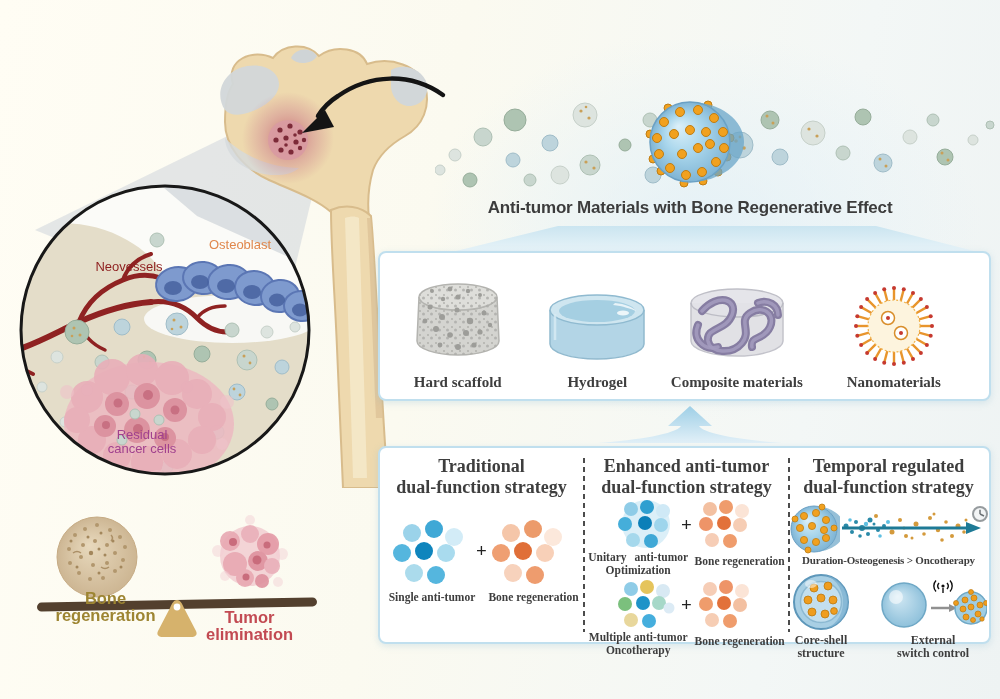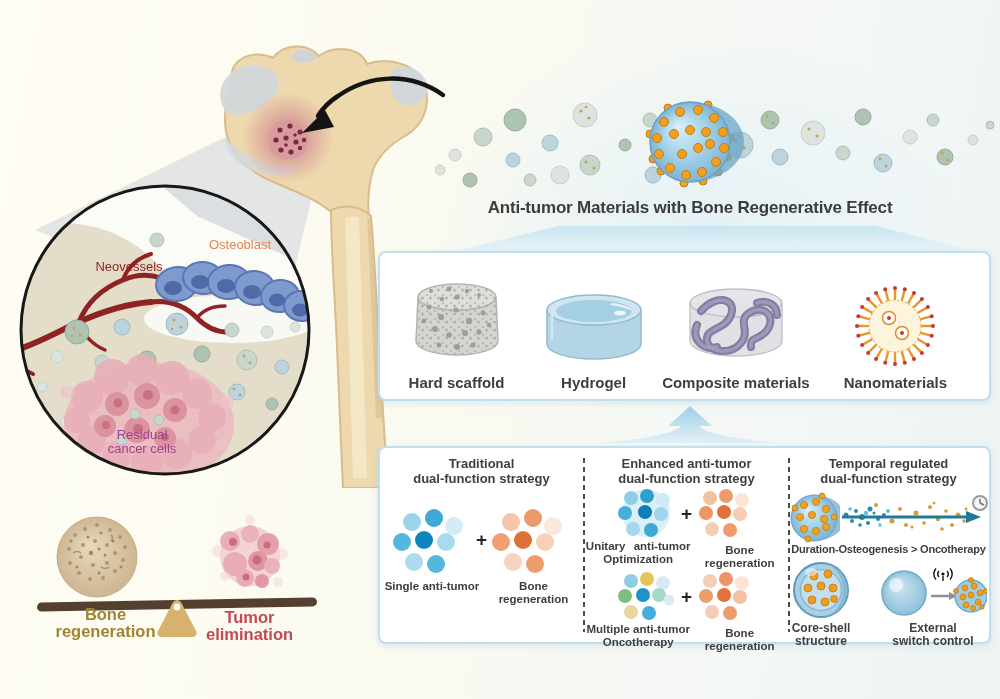--- a/index.html
+++ b/index.html
@@ -5,30 +5,30 @@
   html,body{margin:0;padding:0;background:#f4f6f3;}
   #canvas{position:relative;width:1000px;height:699px;overflow:hidden;
     font-family:"Liberation Sans",sans-serif;
     background:linear-gradient(100deg,#fffdf4 0%,#fbfaf0 42%,#f3f7f6 78%,#eef3f3 100%);}
   .abs{position:absolute;}
   .wash{position:absolute;left:360px;top:40px;width:660px;height:620px;
     background:radial-gradient(60% 45% at 52% 30%, rgba(226,240,247,.85), rgba(226,240,247,0) 70%);}
   .title{left:388px;top:198px;width:604px;text-align:center;font-weight:bold;
     font-size:17px;letter-spacing:-.2px;color:var(--title-text,#3c3c3c);}
   .panel{background:#fff;border:2px solid var(--box-border,#c0dfee);border-radius:8px;
-    box-shadow:0 2px 7px rgba(140,185,210,.28);box-sizing:border-box;}
+    box-shadow:0 2px 7px rgba(140,185,210,.28);box-sizing:border-box;font-family:Liberation Serif, serif;}
   #materials{left:378px;top:251px;width:613px;height:150px;display:flex;align-items:flex-end;padding:6px 8px 8px;}
   .mat{flex:1 1 0;display:flex;flex-direction:column;align-items:center;justify-content:flex-end;}
   .mat:last-child{flex:1.25 1 0;}
   .mat-label{font-size:15px;font-weight:bold;color:var(--label-dark,#3e3e3e);margin-top:3px;white-space:nowrap;}
   #strategy{left:378px;top:446px;width:613px;height:198px;display:flex;}
   .col{display:flex;flex-direction:column;align-items:center;padding-top:8px;box-sizing:border-box;}
   .col1{width:203px;} .col2{width:203px;} .col3{width:197px;}
   .dashsep{width:2px;margin:10px 0;background-image:repeating-linear-gradient(180deg,var(--dash-separator,#4c4c4c) 0 5px,transparent 5px 9px);}
-  .col-title{font-size:13px;font-weight:bold;line-height:1.18;color:var(--label-dark,#3e3e3e);text-align:center;}
+  .col-title{font-size:18px;font-weight:bold;line-height:1.18;color:var(--label-dark,#3e3e3e);text-align:center;}
   .cl-row{display:flex;align-items:flex-start;justify-content:center;gap:5px;}
   .plus{font-size:19px;font-weight:bold;color:#222;}
   .small-label{font-size:11.5px;font-weight:bold;color:var(--label-dark,#3e3e3e);text-align:center;line-height:1.12;}
   .lbl-row{display:flex;width:100%;margin-top:1px;}
   .inset-label{position:absolute;text-align:center;font-weight:normal;font-size:13px;line-height:1.08;}
   .bal-label{position:absolute;width:155px;text-align:center;font-weight:bold;font-size:16.5px;line-height:1.06;}
   .beam{left:37px;top:600px;width:280px;height:9px;background:var(--beam-brown,#53402e);border-radius:5px;transform:rotate(-1.1deg);}
   svg{display:block;}
 </style>
 </head>
@@ -317,21 +317,21 @@
         <circle cx="50" cy="14" r="5"></circle>
       <circle cx="78" cy="76" r="5"></circle>
         <circle cx="25" cy="70" r="5"></circle>
     </g>
   </svg>
   <div class="abs beam"></div>
   <svg class="abs" style="left:152px;top:597px" width="50" height="42">
     <path d="M25,3 C28,3 30,6 32,11 L44,34 C46,38 43,40 39,40 L11,40 C7,40 4,38 6,34 L18,11 C20,6 22,3 25,3 Z" fill="#d6b26c"></path>
     <circle cx="25" cy="10" r="3.4" fill="#fff"></circle>
   </svg>
-  <div class="bal-label" style="left:28px;top:606px;color:var(--bone-regen-label,#9d8532)">
+  <div class="bal-label" style="left:28px;top:590px;color:var(--bone-regen-label,#9d8532)">
     <span style="display:block">Bone</span>
     <span style="display:block">regeneration</span>
   </div>
   <div class="bal-label" style="left:172px;top:609px;color:var(--tumor-elim-label,#c24a52)">
     <span style="display:block">Tumor</span>
     <span style="display:block">elimination</span>
   </div>
 
   <svg class="abs" style="left:435px;top:85px" width="560" height="120">
     <g fill="#dde4df" stroke="#c6d0c9">

